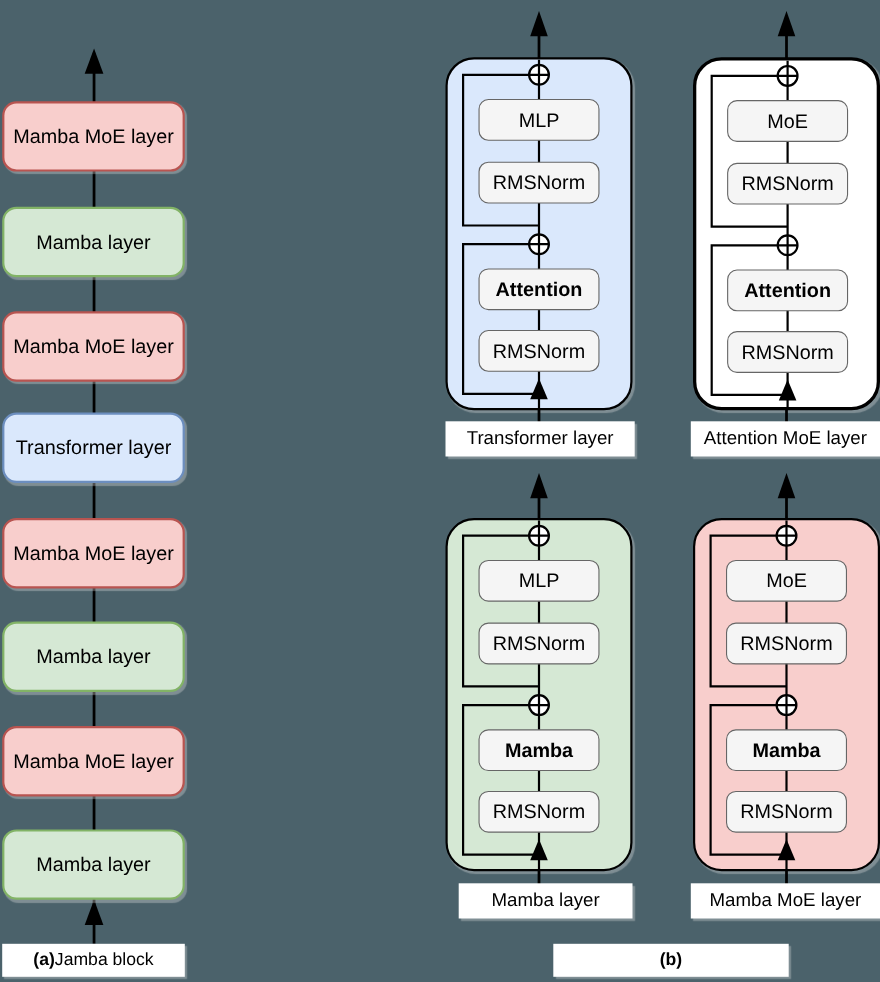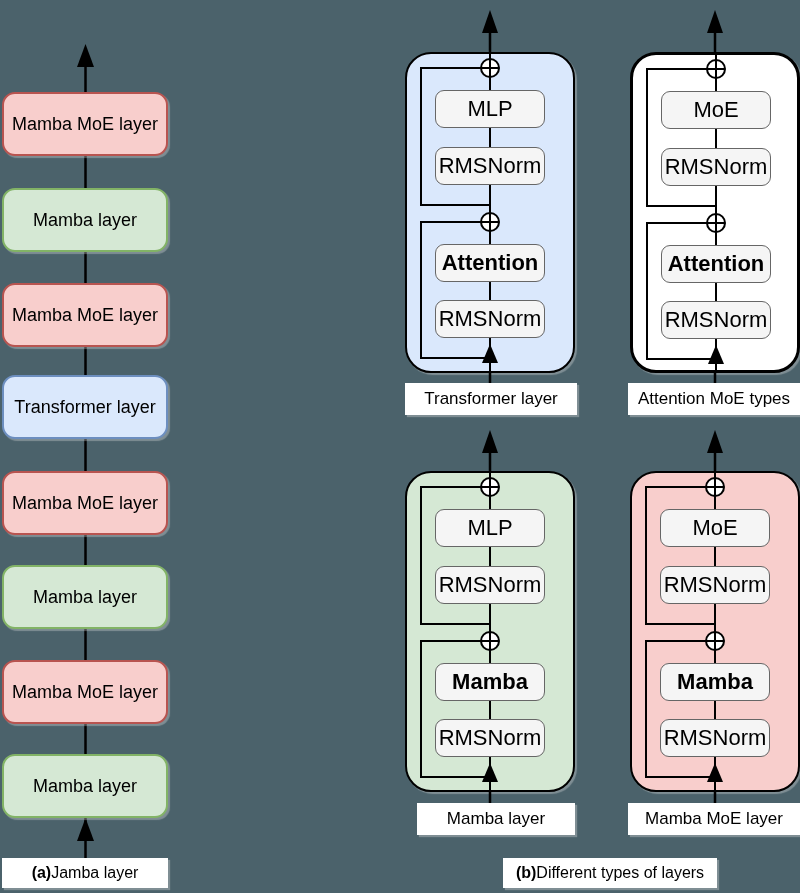--- a/index.html
+++ b/index.html
@@ -27,21 +27,21 @@
     position:absolute;width:170px;height:321px;
     border-radius:26px;border:2px solid;box-sizing:border-box;
     z-index:1;box-shadow:2px 2px 1px rgba(225,225,225,0.35);
   }
   .card.fill-white{border-width:3px;}
   .card svg.wires{position:absolute;left:0;top:0;z-index:1;}
   .inner-box{
     position:absolute;left:28px;width:110px;height:38px;
     background:#f5f5f5;border:1.5px solid #666666;border-radius:9px;
     box-sizing:border-box;display:flex;align-items:center;justify-content:center;
-    font-size:22px;z-index:2;
+    font-size:18px;z-index:2;
   }
   .pos-b1{top:36px;} .pos-n1{top:93px;} .pos-b2{top:190px;font-weight:bold;} .pos-n2{top:246px;}
 
   
   .label-box{
     position:absolute;height:32px;background:#ffffff;z-index:4;
     display:flex;align-items:center;justify-content:center;
     font-size:17px;box-shadow:2px 2px 1px rgba(225,225,225,0.35);
   }
   .caption{
@@ -100,21 +100,21 @@
     </div>
   <div class="block fill-red" style="top:660px">
       <span>Mamba MoE layer</span>
     </div>
   <div class="block fill-green" style="top:754px">
       <span>Mamba layer</span>
     </div>
 
   <div class="caption" style="left:2px;top:858px;width:166px">
     <b>(a)</b>
-      <span> Jamba layer</span>
+      <span> Jamba block</span>
   </div>
 </div>
 
 <div>
 
   <div class="card fill-blue" style="left:405px;top:52px">
     <svg class="wires" width="166" height="317" viewBox="0 0 166 317">
       <line x1="83" y1="0" x2="83" y2="317" stroke="#000" stroke-width="2"></line>
       <path d="M83,151 H14 V14 H74" fill="none" stroke="#000" stroke-width="2"></path>
       <path d="M83,304 H14 V168 H74" fill="none" stroke="#000" stroke-width="2"></path>
@@ -159,21 +159,21 @@
         <span>RMSNorm</span>
       </div>
     <div class="inner-box pos-b2">
         <span>Attention</span>
       </div>
     <div class="inner-box pos-n2">
         <span>RMSNorm</span>
       </div>
   </div>
   <div class="label-box" style="left:628px;top:383px;width:172px">
-      <span>Attention MoE types</span>
+      <span>Attention MoE layer</span>
     </div>
 
   <div class="card fill-green" style="left:405px;top:471px">
     <svg class="wires" width="166" height="317" viewBox="0 0 166 317">
       <line x1="83" y1="0" x2="83" y2="317" stroke="#000" stroke-width="2"></line>
       <path d="M83,151 H14 V14 H74" fill="none" stroke="#000" stroke-width="2"></path>
       <path d="M83,304 H14 V168 H74" fill="none" stroke="#000" stroke-width="2"></path>
       <circle cx="83" cy="14" r="9" fill="#fff" stroke="#000" stroke-width="2"></circle>
       <path d="M74,14 H92 M83,5 V23" stroke="#000" stroke-width="2"></path>
       <circle cx="83" cy="168" r="9" fill="#fff" stroke="#000" stroke-width="2"></circle>
@@ -220,15 +220,14 @@
     <div class="inner-box pos-n2">
         <span>RMSNorm</span>
       </div>
   </div>
   <div class="label-box" style="left:628px;top:803px;width:172px">
       <span>Mamba MoE layer</span>
     </div>
 
   <div class="caption" style="left:503px;top:858px;width:214px">
     <b>(b)</b>
-      <span> Different types of layers</span>
   </div>
 </div>
 
 </body></html>

